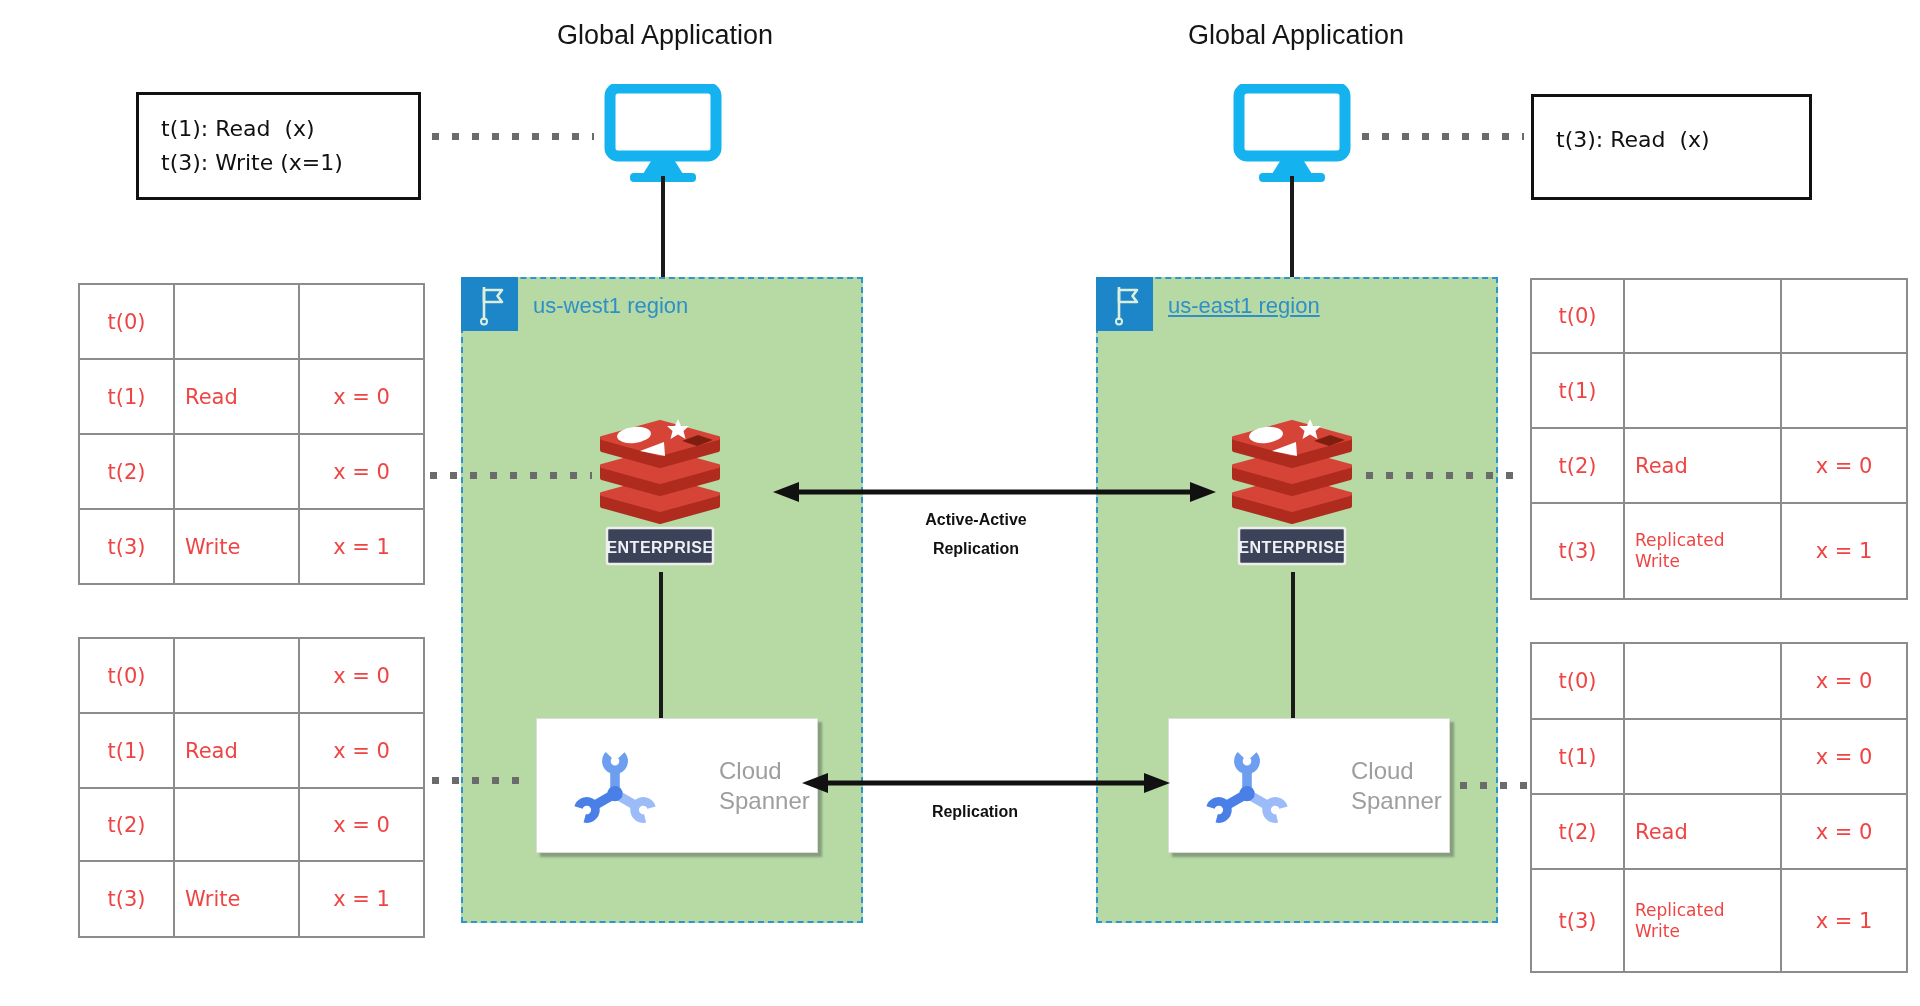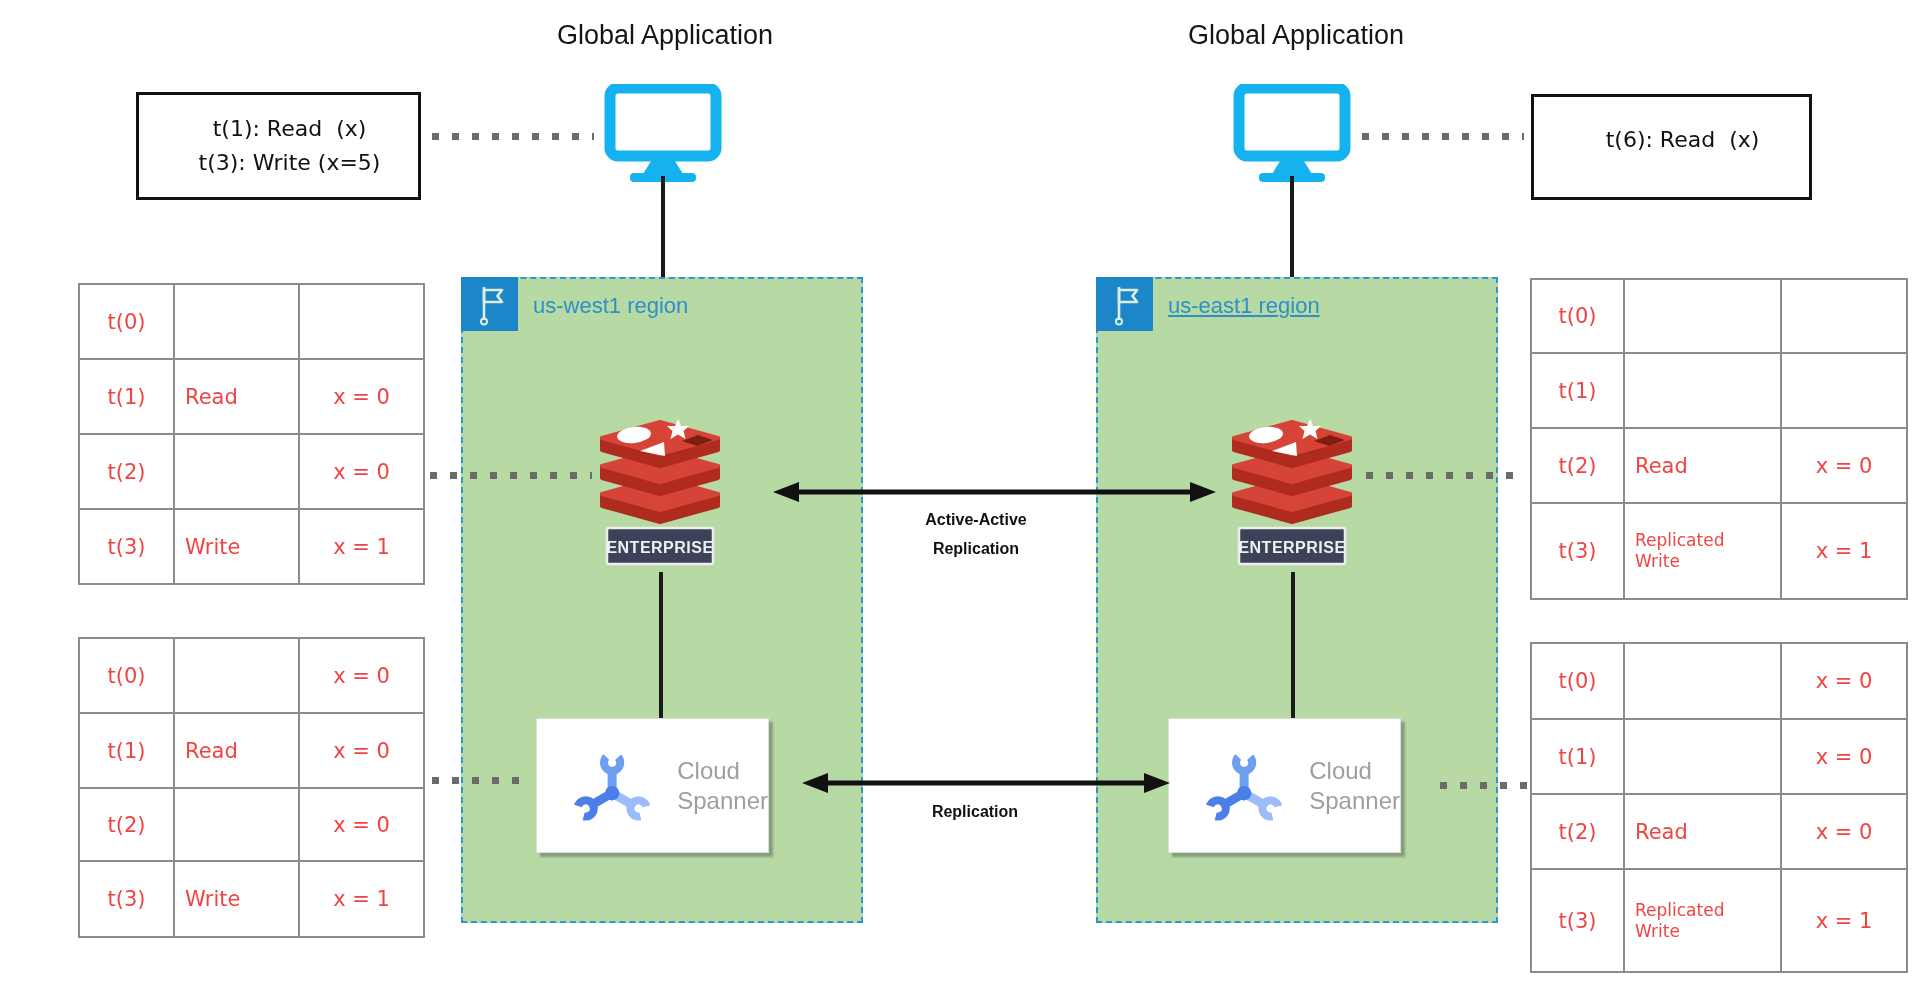--- a/index.html
+++ b/index.html
@@ -8,40 +8,40 @@
 
   .abs{position:absolute;}
 
   
   .app-title{position:absolute;width:380px;text-align:center;font-size:27px;color:#151515;
              font-family:"Liberation Sans",sans-serif;}
 
   
   .ann-box{position:absolute;background:#fff;border:3px solid #111;box-sizing:border-box;
            font-family:"DejaVu Sans",sans-serif;font-size:22px;color:#111;
-           display:flex;flex-direction:column;justify-content:center;padding-left:22px;align-items:center;}
+           display:flex;flex-direction:column;justify-content:center;padding-left:22px;}
   .ann-line{white-space:pre;line-height:34px;}
 
   
   .dots{position:absolute;height:7px;
         background-image:repeating-linear-gradient(to right,#6b6b6b 0 7px,transparent 7px 20px);}
 
   
   .vline{position:absolute;width:4px;background:#1a1a1a;}
 
   
   .region{position:absolute;width:402px;height:646px;background:#b7d9a4;
           border:2px dashed #2a96d2;box-sizing:border-box;}
   .flag-tile{position:absolute;width:57px;height:54px;background:#1d86c8;}
   .region-label{position:absolute;font-size:22px;color:#2e8fc9;font-family:"Liberation Sans",sans-serif;}
 
   
-  .spanner-box{position:absolute;width:233px;height:135px;background:#fff;border:1px solid #d9ded8;
+  .spanner-box{position:absolute;width:282px;height:135px;background:#fff;border:1px solid #d9ded8;
                box-shadow:4px 4px 2px rgba(95,110,95,0.55);box-sizing:border-box;
-               display:flex;align-items:center;}
+               display:flex;align-items:center;gap:36px;}
   .spanner-label{margin-left:22px;font-size:24px;line-height:30px;color:#9e9e9e;
                  font-family:"Liberation Sans",sans-serif;}
 
   
   .arrow-label{position:absolute;text-align:center;font-weight:bold;font-size:16px;
                line-height:29px;color:#111;font-family:"Liberation Sans",sans-serif;}
 
   
   .tbl{position:absolute;display:grid;border-left:2px solid #8c8c8c;border-top:2px solid #8c8c8c;
        font-family:"DejaVu Sans",sans-serif;font-size:21px;color:#ef4444;background:#fff;}
@@ -86,24 +86,24 @@
     <rect x="27" y="89" width="66" height="9" rx="4" fill="#14b2ee"></rect>
   </svg>
   <svg class="abs" style="left:1204px;top:84px;" width="120" height="100" viewBox="0 0 120 100">
     <rect x="7" y="4" width="106" height="68" rx="8" fill="#ffffff" stroke="#14b2ee" stroke-width="11"></rect>
     <polygon points="50,74 70,74 80,90 40,90" fill="#14b2ee"></polygon>
     <rect x="27" y="89" width="66" height="9" rx="4" fill="#14b2ee"></rect>
   </svg>
 
   <div class="ann-box" style="left:108px;top:92px;width:285px;height:108px;">
     <div class="ann-line">t(1): Read  (x)</div>
-    <div class="ann-line">t(3): Write (x=5)</div>
+    <div class="ann-line">t(3): Write (x=1)</div>
   </div>
   <div class="ann-box" style="left:1503px;top:94px;width:281px;height:106px;justify-content:flex-start;padding-top:26px;">
-    <div class="ann-line">t(6): Read  (x)</div>
+    <div class="ann-line">t(3): Read  (x)</div>
   </div>
 
   <div class="dots" style="left:404px;top:133px;width:162px;"></div>
   <div class="dots" style="left:1334px;top:133px;width:162px;"></div>
   <div class="dots" style="left:402px;top:472px;width:162px;"></div>
   <div class="dots" style="left:1338px;top:472px;width:160px;"></div>
   <div class="dots" style="left:404px;top:777px;width:100px;"></div>
   <div class="dots" style="left:1412px;top:782px;width:88px;"></div>
 
   <div class="vline" style="left:633px;top:176px;height:101px;"></div>

